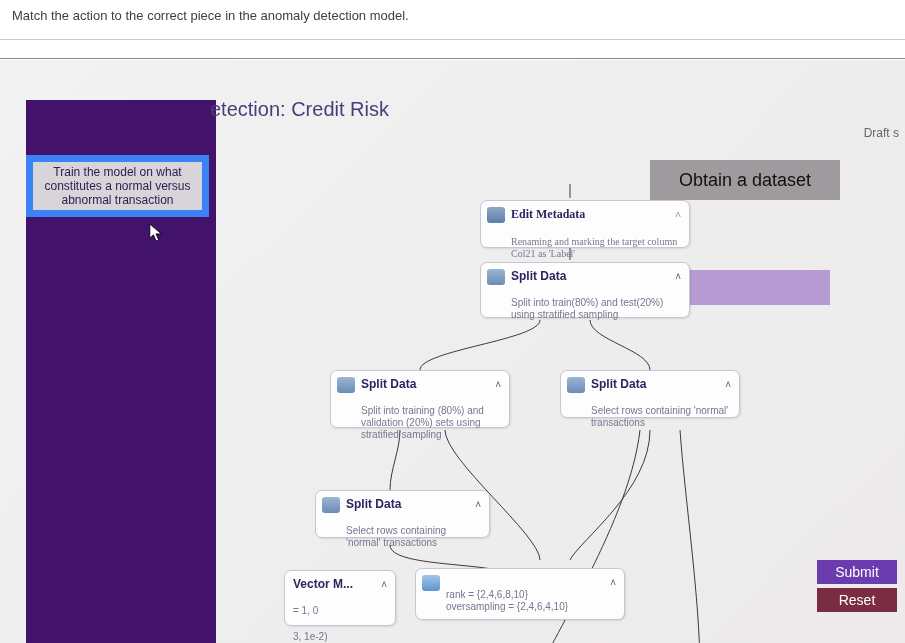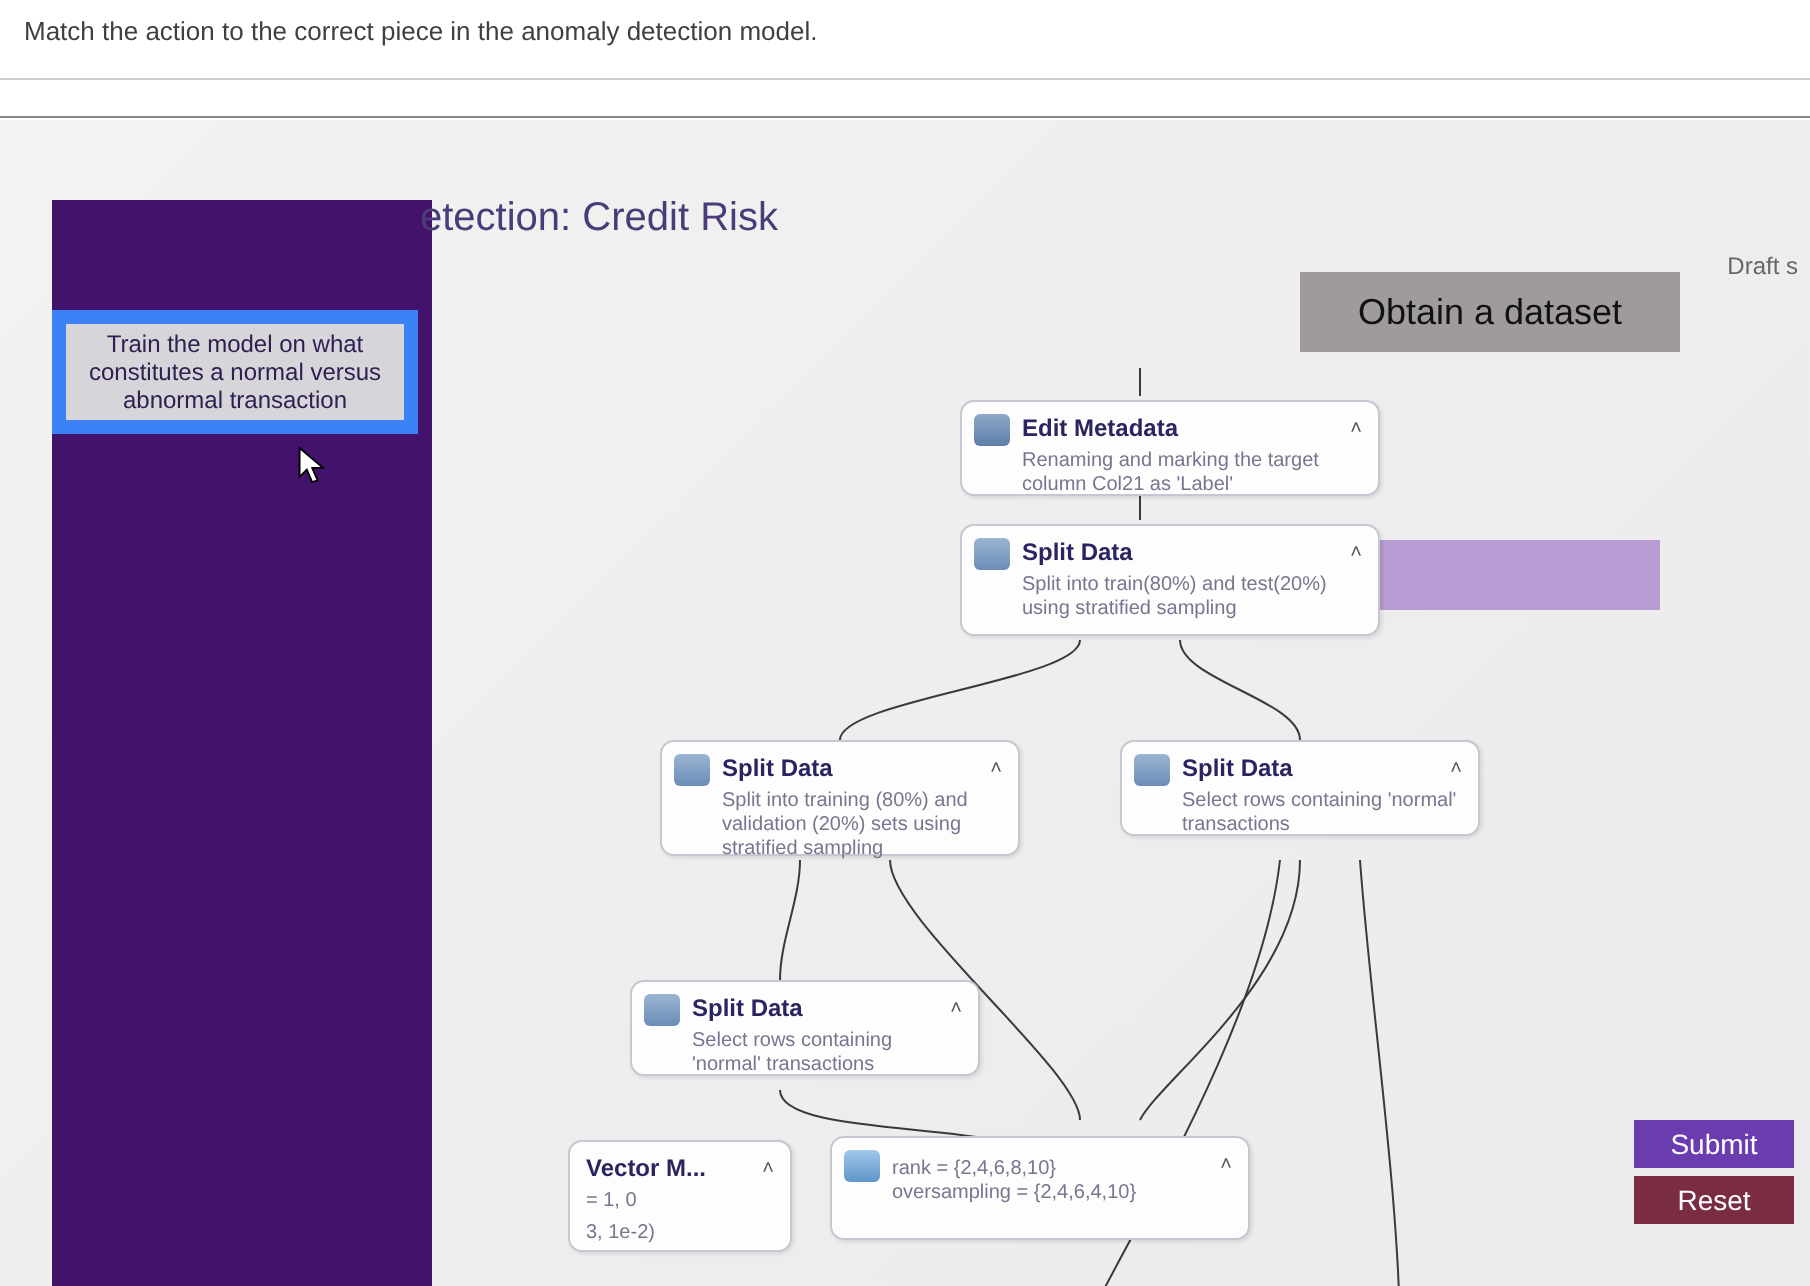--- a/index.html
+++ b/index.html
@@ -64,21 +64,21 @@
   }
   .draft {
     position: absolute;
     right: 6px; top: 66px;
     font-size: 12px;
     color: #666;
   }
 
   .drop-obtain {
     position: absolute;
-    left: 650px; top: 76px;
+    left: 650px; top: 100px;
     width: 190px; height: 40px;
     background: #9e9a9d;
     color: #111;
     font-size: 18px;
     display: flex; align-items: center; justify-content: center;
   }
   .drop-blank {
     position: absolute;
     left: 680px; top: 210px;
     width: 150px; height: 35px;
@@ -94,21 +94,21 @@
     position: absolute;
     background: #fdfdfd;
     border: 1px solid #c8c6d2;
     border-radius: 7px;
     box-shadow: 1px 1px 2px rgba(0,0,0,0.1);
     padding: 6px 8px 6px 30px;
     font-size: 12px;
     color: #2a2560;
   }
   .node .ntitle { font-weight: 600; font-size: 12px; color: #2a2560; }
-  .node .nsub { font-size: 10px; color: #7a7490; line-height: 12px; margin-top: 4px; }
+  .node .nsub { font-size: 10px; color: #7a7490; line-height: 12px; margin-top: 14px; }
   .node .caret {
     position: absolute;
     right: 8px; top: 8px;
     font-size: 10px; color: #555;
   }
   .ico {
     position: absolute;
     left: 6px; top: 6px;
     width: 18px; height: 16px;
     border-radius: 3px;
@@ -189,21 +189,21 @@
       <path d="M 370 180 C 370 200 430 210 430 230"></path>
       <path d="M 180 290 C 180 310 170 330 170 350"></path>
       <path d="M 225 290 C 225 320 320 395 320 420"></path>
       <path d="M 170 405 C 170 430 290 420 300 440"></path>
       <path d="M 430 290 C 430 350 360 400 350 420"></path>
       <path d="M 460 290 C 465 360 480 460 480 530"></path>
       <path d="M 420 290 C 410 380 330 500 320 530"></path>
     </svg>
 
 
-    <div class="node" style="left:260px; top:60px; width:210px; height:48px;">
+    <div class="node" style="left:260px; top:60px; width:210px; height:48px;font-family:Liberation Serif, serif;">
       <div class="ico ico-meta"></div>
       <div class="ntitle">Edit Metadata</div>
       <div class="nsub">Renaming and marking the target column Col21 as 'Label'</div>
       <div class="caret">˄</div>
     </div>
 
     <div class="node" style="left:260px; top:122px; width:210px; height:56px;">
       <div class="ico ico-split"></div>
       <div class="ntitle">Split Data</div>
       <div class="nsub">Split into train(80%) and test(20%) using stratified sampling</div>

